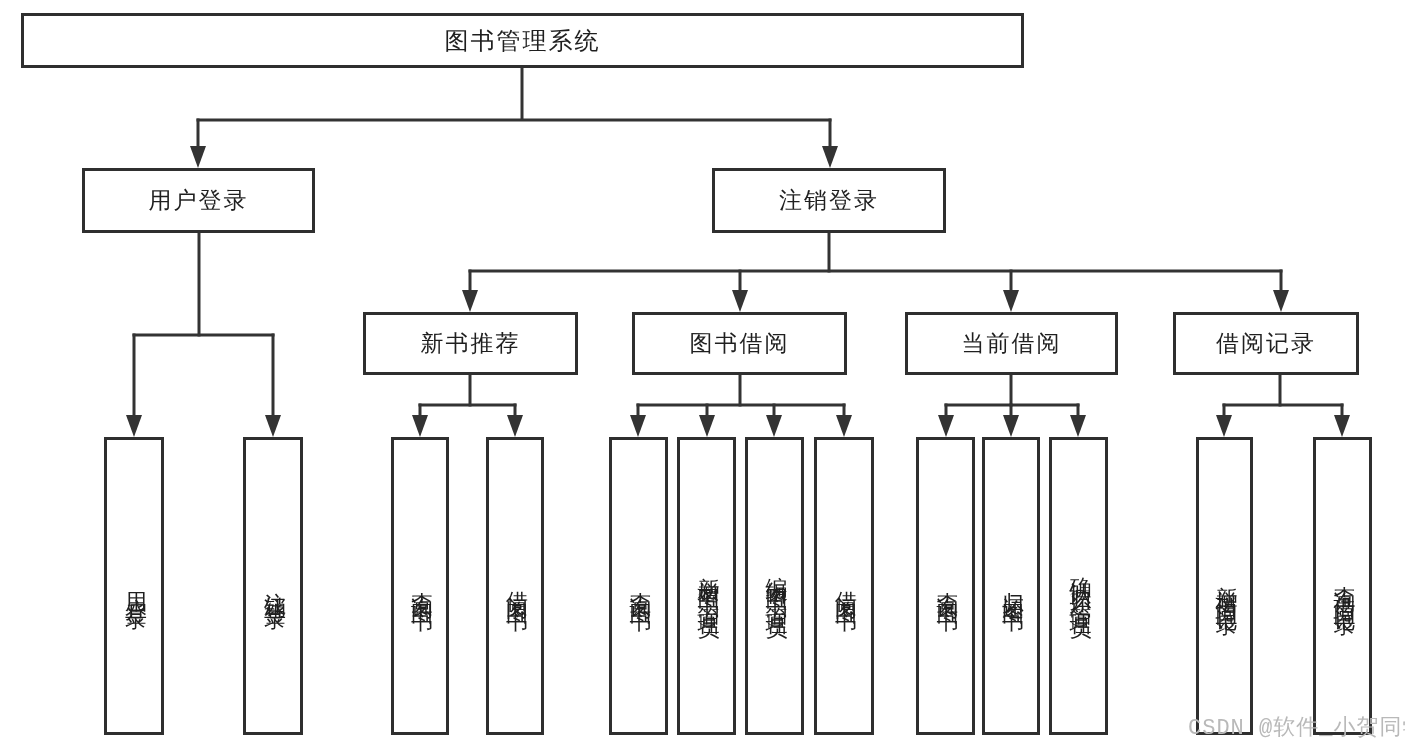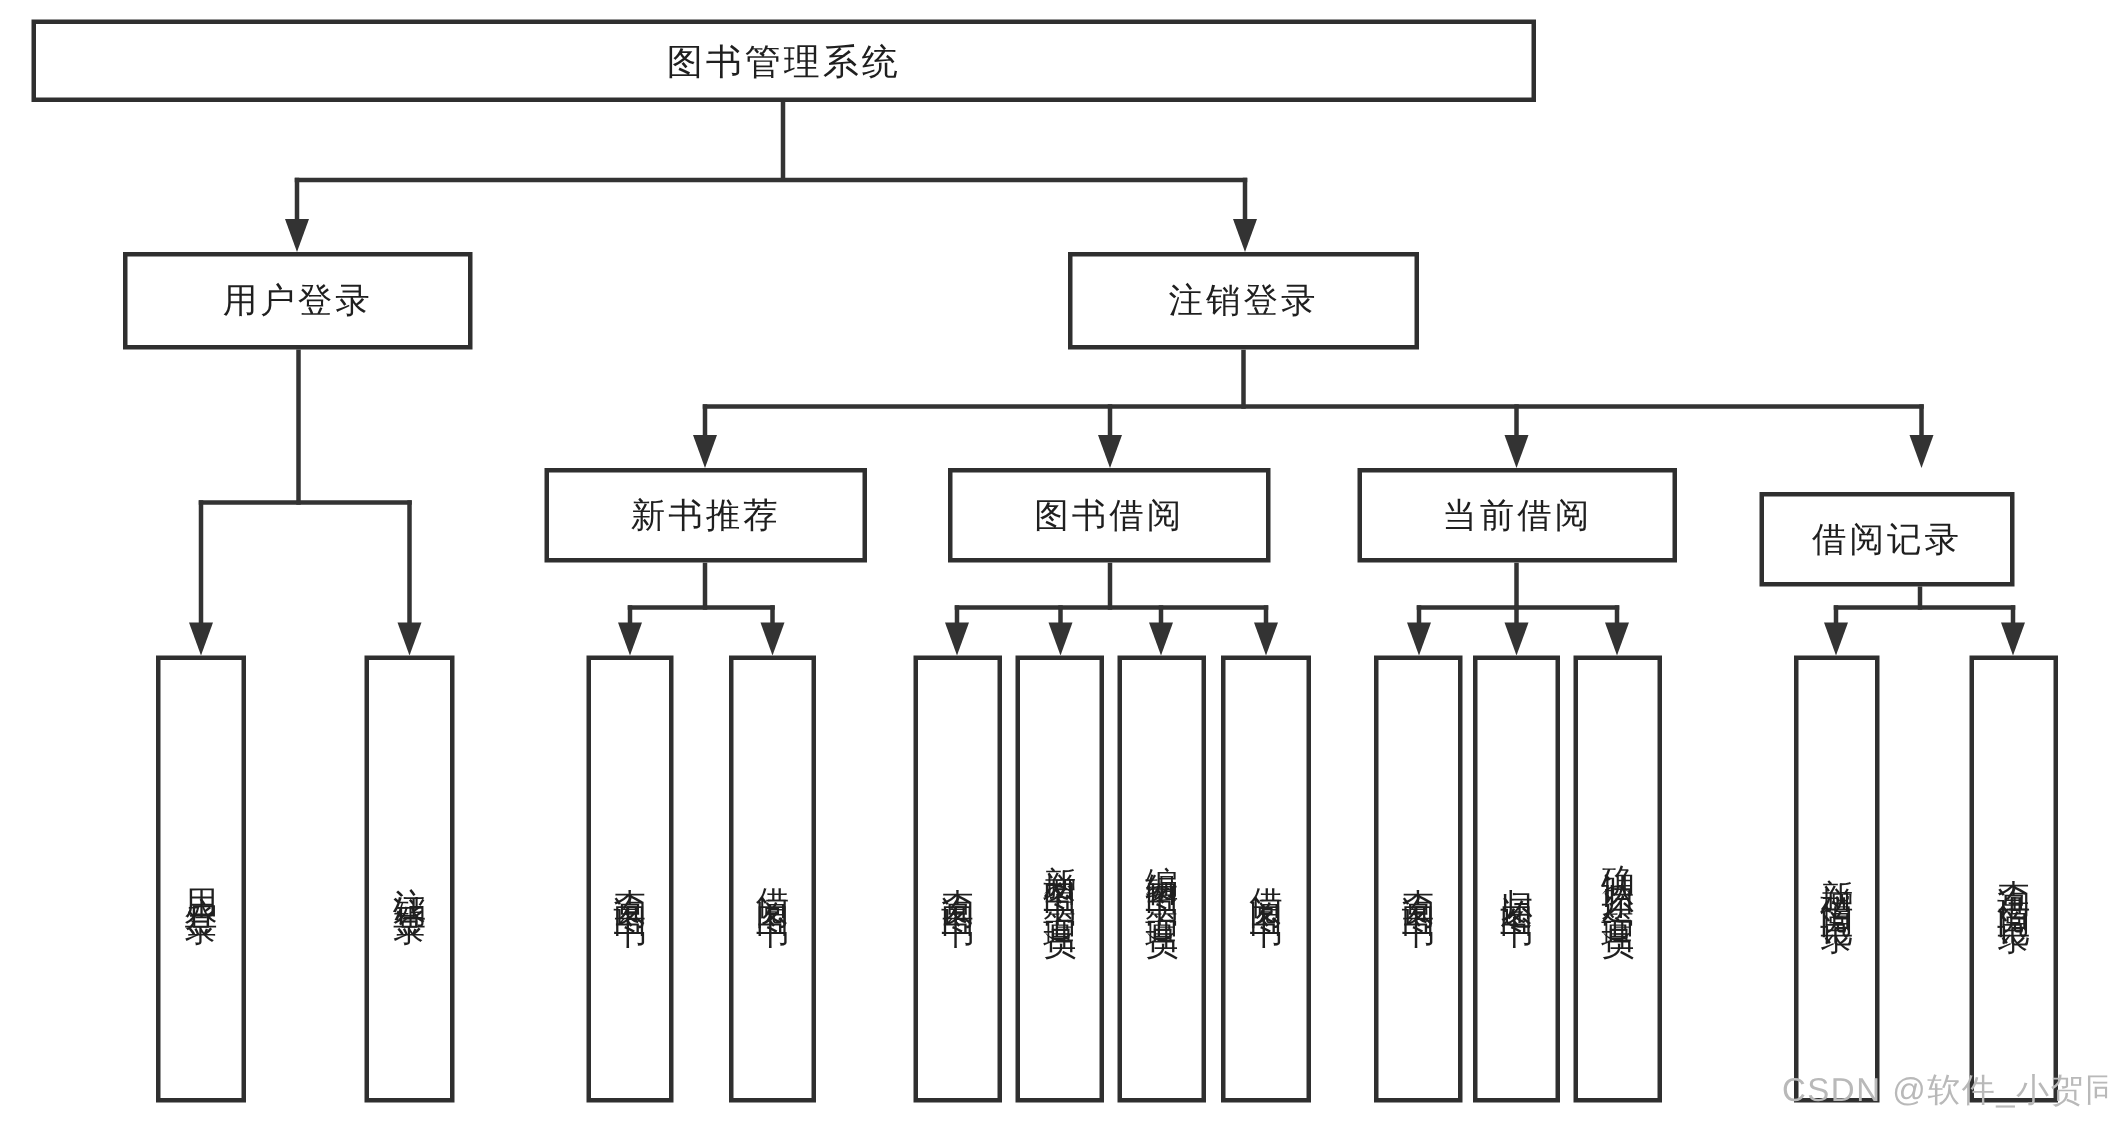--- a/index.html
+++ b/index.html
@@ -3,21 +3,21 @@
 <meta charset="utf-8">
 <style>
   :root{
     --line:#333333; --box-border:#2f2f2f; --text:#1f1f1f;
     --watermark:#b9b9b9; --background:#ffffff;
   }
   html,body{margin:0;padding:0;background:var(--background);}
   #canvas{
     position:relative; width:1405px; height:747px; overflow:hidden;
     background:var(--background);
-    font-family:Liberation Sans, sans-serif; color:var(--text);
+    font-family:Liberation Mono, monospace; color:var(--text);
   }
   #wires{position:absolute;left:0;top:0;}
   #wires line{stroke:var(--line);stroke-width:3;}
   #wires polygon{fill:var(--line);}
   .hnode{
     position:absolute; box-sizing:border-box;
     border:3px solid var(--box-border); background:#fff;
     display:flex; align-items:center; justify-content:center;
     font-size:23px; letter-spacing:2px; white-space:nowrap;
   }
@@ -109,21 +109,21 @@
   </svg>
 
   <div class="hnode" style="left:21px;top:13px;width:1003px;height:55px;font-size:24px;">图书管理系统</div>
 
   <div class="hnode" style="left:82px;top:168px;width:233px;height:65px;">用户登录</div>
   <div class="hnode" style="left:712px;top:168px;width:234px;height:65px;">注销登录</div>
 
   <div class="hnode" style="left:632px;top:312px;width:215px;height:63px;">图书借阅</div>
   <div class="hnode" style="left:363px;top:312px;width:215px;height:63px;">新书推荐</div>
   <div class="hnode" style="left:905px;top:312px;width:213px;height:63px;">当前借阅</div>
-  <div class="hnode" style="left:1173px;top:312px;width:170px;height:63px;margin-top:16px;">借阅记录</div>
+  <div class="hnode" style="left:1173px;top:312px;width:186px;height:63px;">借阅记录</div>
 
   <div class="vnode" style="left:104px;width:60px;">用户登录</div>
   <div class="vnode" style="left:243px;width:60px;">注销登录</div>
 
   <div class="vnode" style="left:391px;width:58px;">查询图书</div>
   <div class="vnode" style="left:486px;width:58px;">借阅图书</div>
 
   <div class="vnode" style="left:609px;width:59px;">查询图书</div>
   <div class="vnode" style="left:677px;width:59px;">新增图书（管理员）</div>
   <div class="vnode" style="left:745px;width:59px;">编辑图书（管理员）</div>

